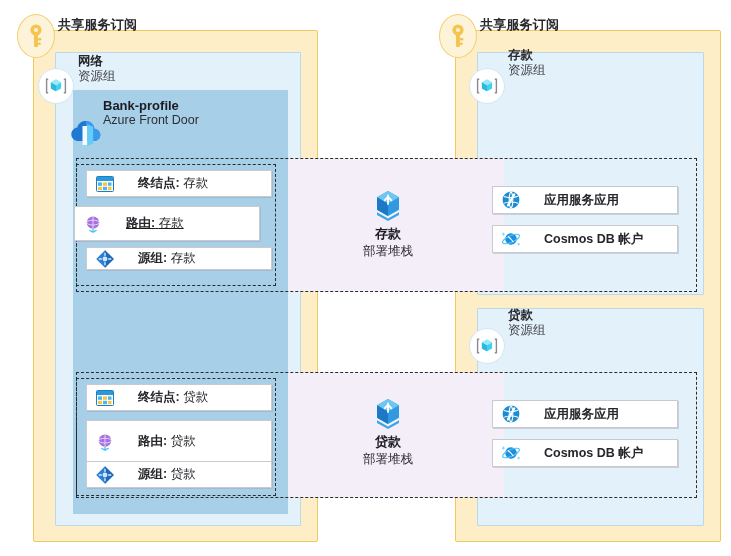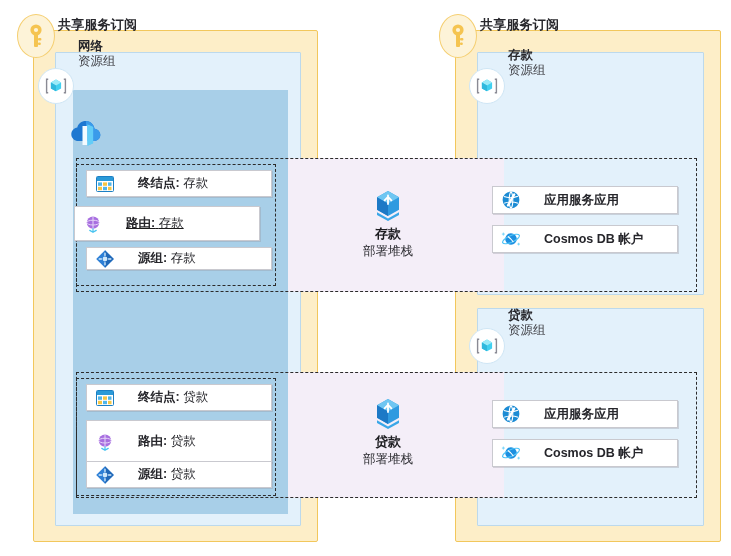--- a/index.html
+++ b/index.html
@@ -65,35 +65,39 @@
     <svg width="18" height="26" viewBox="0 0 18 26" aria-hidden="true">
       <circle cx="9" cy="7" r="5.6" fill="#f5c451"></circle>
       <circle cx="9" cy="7" r="2.1" fill="#fdf3d8"></circle>
       <rect x="7" y="11" width="4" height="13" rx="1" fill="#f5c451"></rect>
       <rect x="11" y="15" width="3.4" height="2.6" rx="1" fill="#f5c451"></rect>
       <rect x="11" y="19.5" width="2.8" height="2.4" rx="1" fill="#f5c451"></rect>
     </svg>
   </div>
 
   <div class="rgroup" style="left:55px;top:52px;width:246px;height:474px;"></div>
-  <div class="rg-title" style="left:78px;top:39px;">
+  <div class="rg-title" style="left:78px;top:54px;">
     <b>网络</b>
     <span>资源组</span>
   </div>
   <div class="rg-badge" style="left:38px;top:68px;">
     <svg width="22" height="22" viewBox="0 0 22 22" aria-hidden="true">
       <path d="M3.2 4.2h-1.6v13.6h1.6" fill="none" stroke="#8a8a94" stroke-width="1.4"></path>
       <path d="M18.8 4.2h1.6v13.6h-1.6" fill="none" stroke="#8a8a94" stroke-width="1.4"></path>
       <path d="M11 4.6l5.1 2.9v5.9L11 16.3 5.9 13.4V7.5z" fill="#41d0f0"></path>
       <path d="M11 4.6l5.1 2.9L11 10.4 5.9 7.5z" fill="#9aeaf8"></path>
       <path d="M11 10.4v5.9L5.9 13.4V7.5z" fill="#2fb8dd"></path>
     </svg>
   </div>
 
   <div class="fd-panel" style="left:73px;top:90px;width:215px;height:424px;"></div>
+  <div class="fd-title" style="left:103px;top:98px;">
+    <b>Bank-profile</b>
+    <span>Azure Front Door</span>
+  </div>
   <div class="fd-icon" style="left:68px;top:115px;">
     <svg width="38" height="34" viewBox="0 0 38 34" aria-hidden="true">
       <path d="M10.5 26c-4.1 0-7.2-2.9-7.2-6.8 0-3.5 2.6-6.4 6-6.8C10.2 8.6 13.6 6 17.6 6c4.6 0 8.4 3.4 8.9 7.8 3.3.3 5.8 3 5.8 6.2 0 3.4-2.9 6-6.4 6z" fill="#1f78d1"></path>
       <path d="M17.6 6c4.6 0 8.4 3.4 8.9 7.8 3.3.3 5.8 3 5.8 6.2 0 3.4-2.9 6-6.4 6H18V6z" fill="#3a9bea"></path>
       <rect x="14.5" y="11" width="5" height="19" fill="#f4fbff"></rect>
       <path d="M19.5 9.5l5.6 2.6v16.1l-5.6 2.6z" fill="#5fc8f5"></path>
       <path d="M19.5 9.5l5.6 2.6v16.1l-5.6 2.6z" fill="#63cdf7"></path>
     </svg>
   </div>
 

